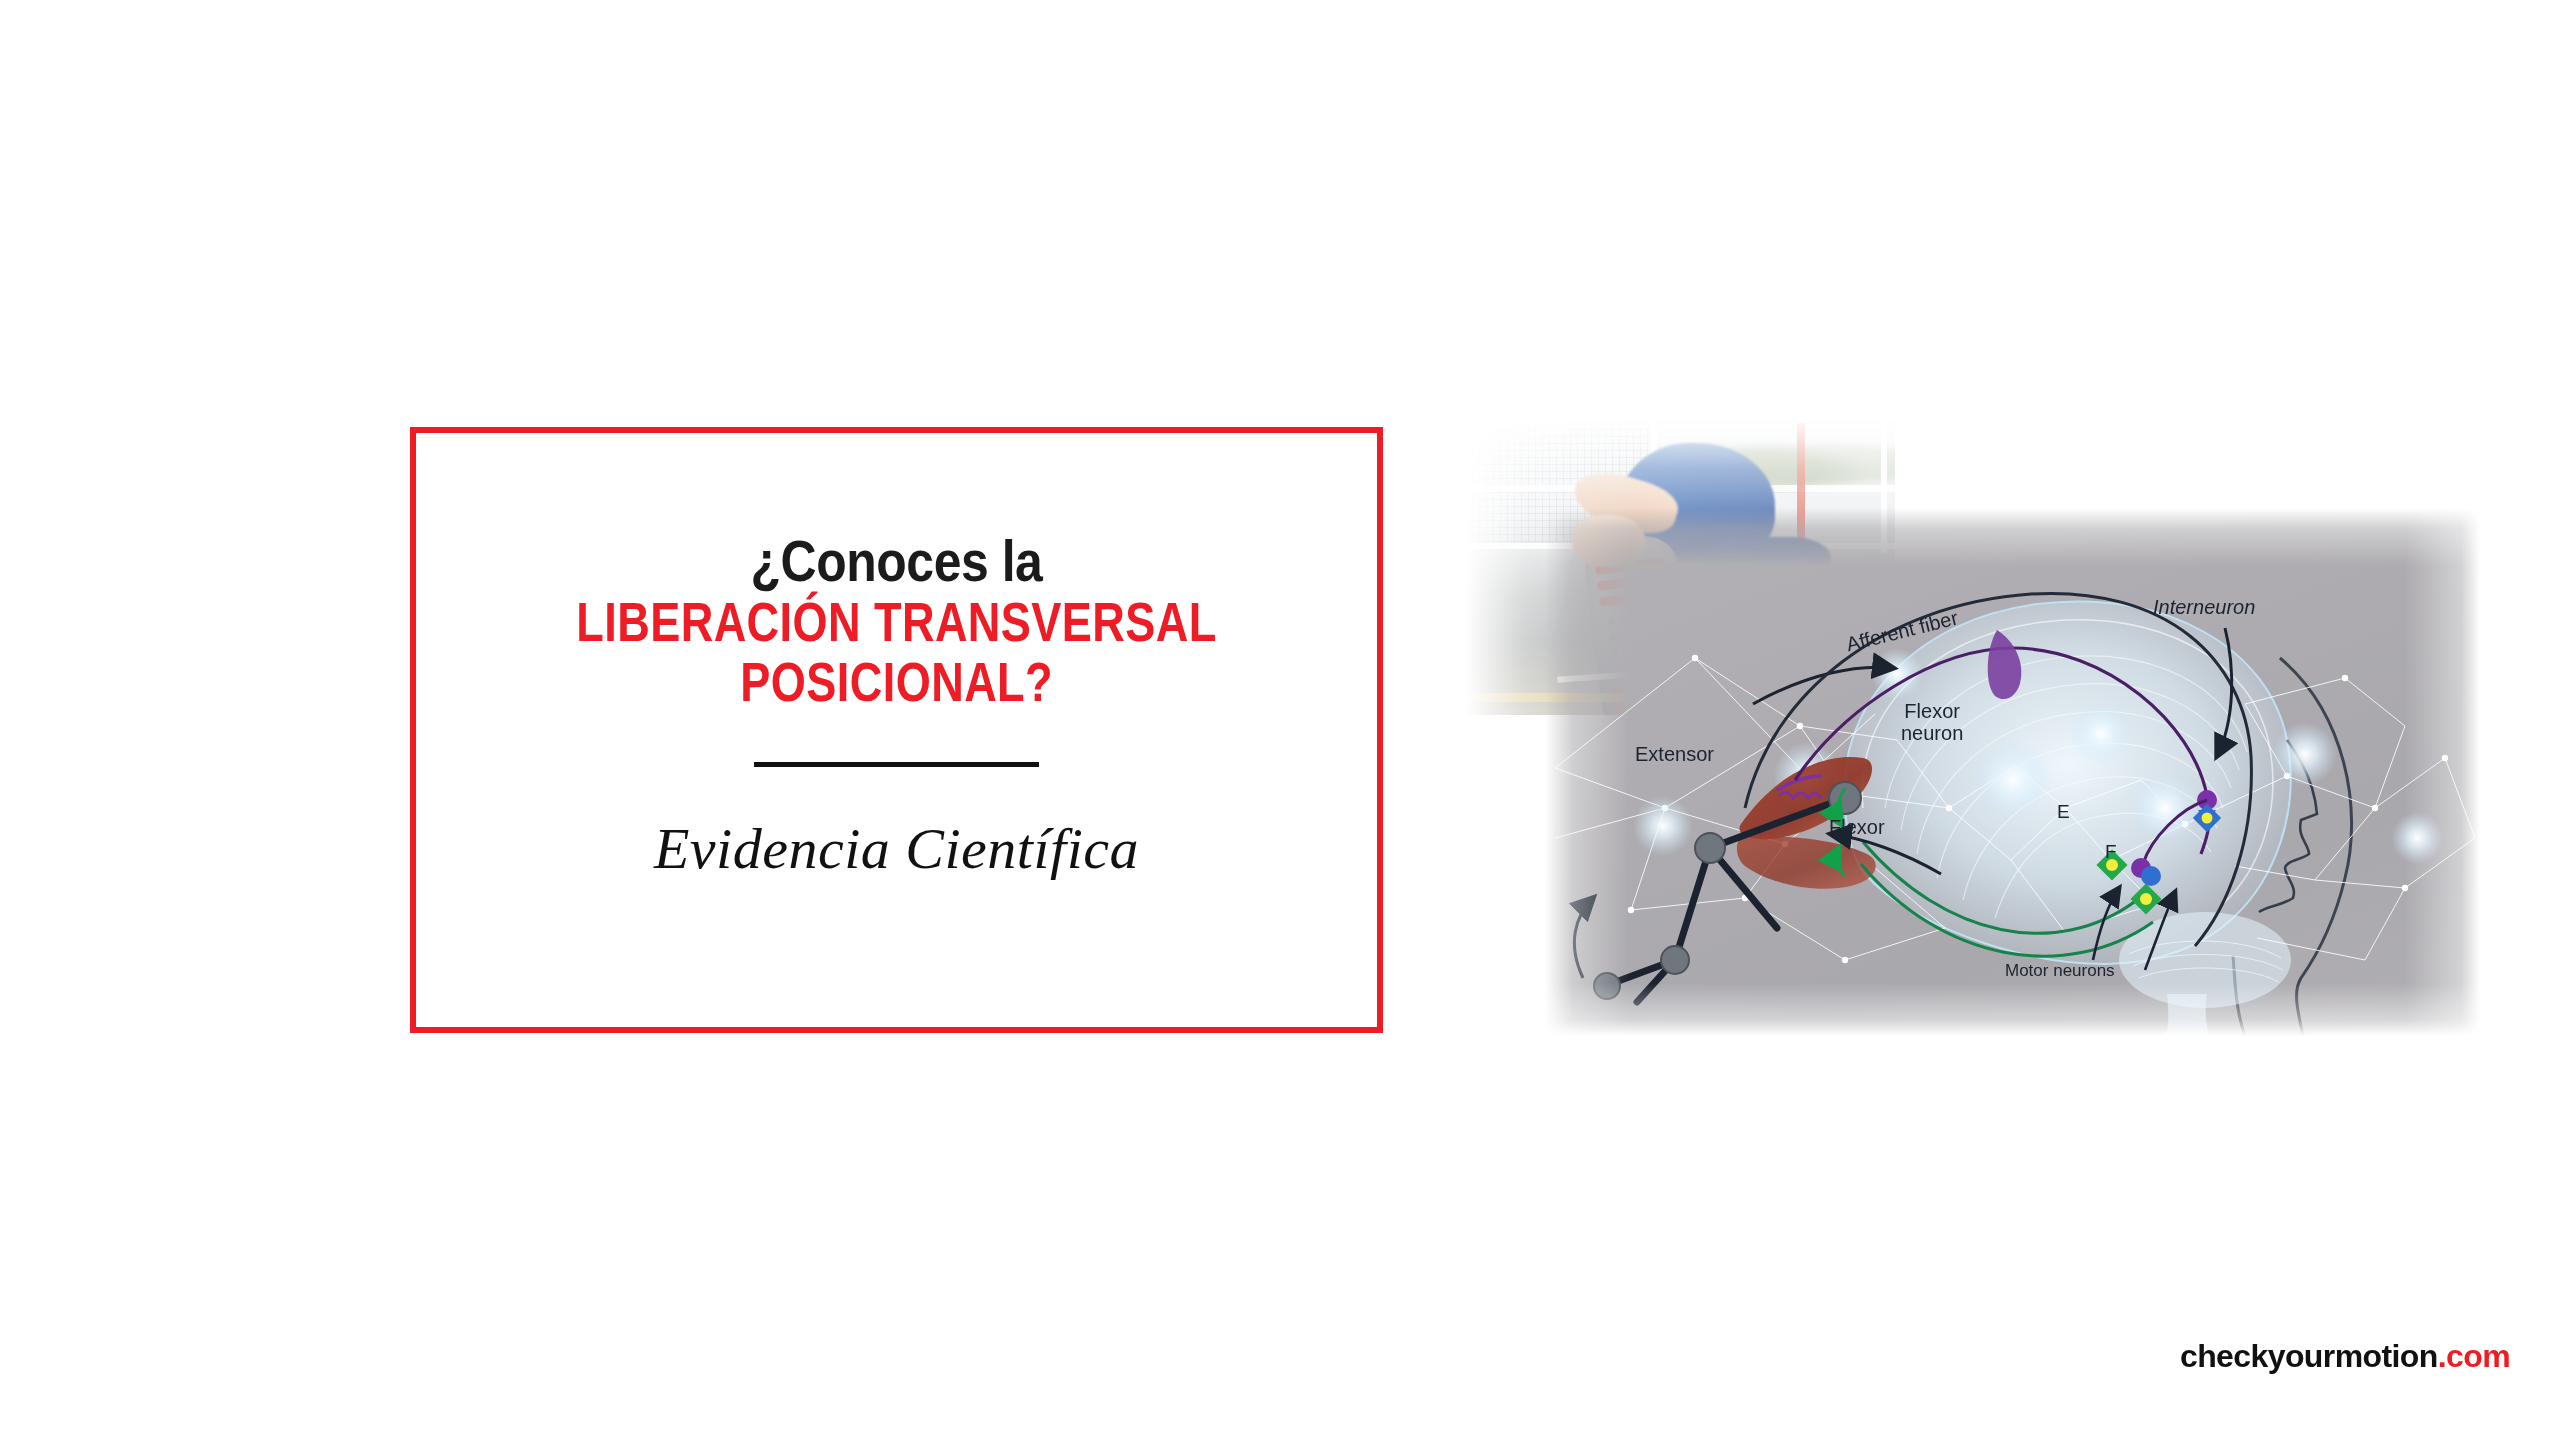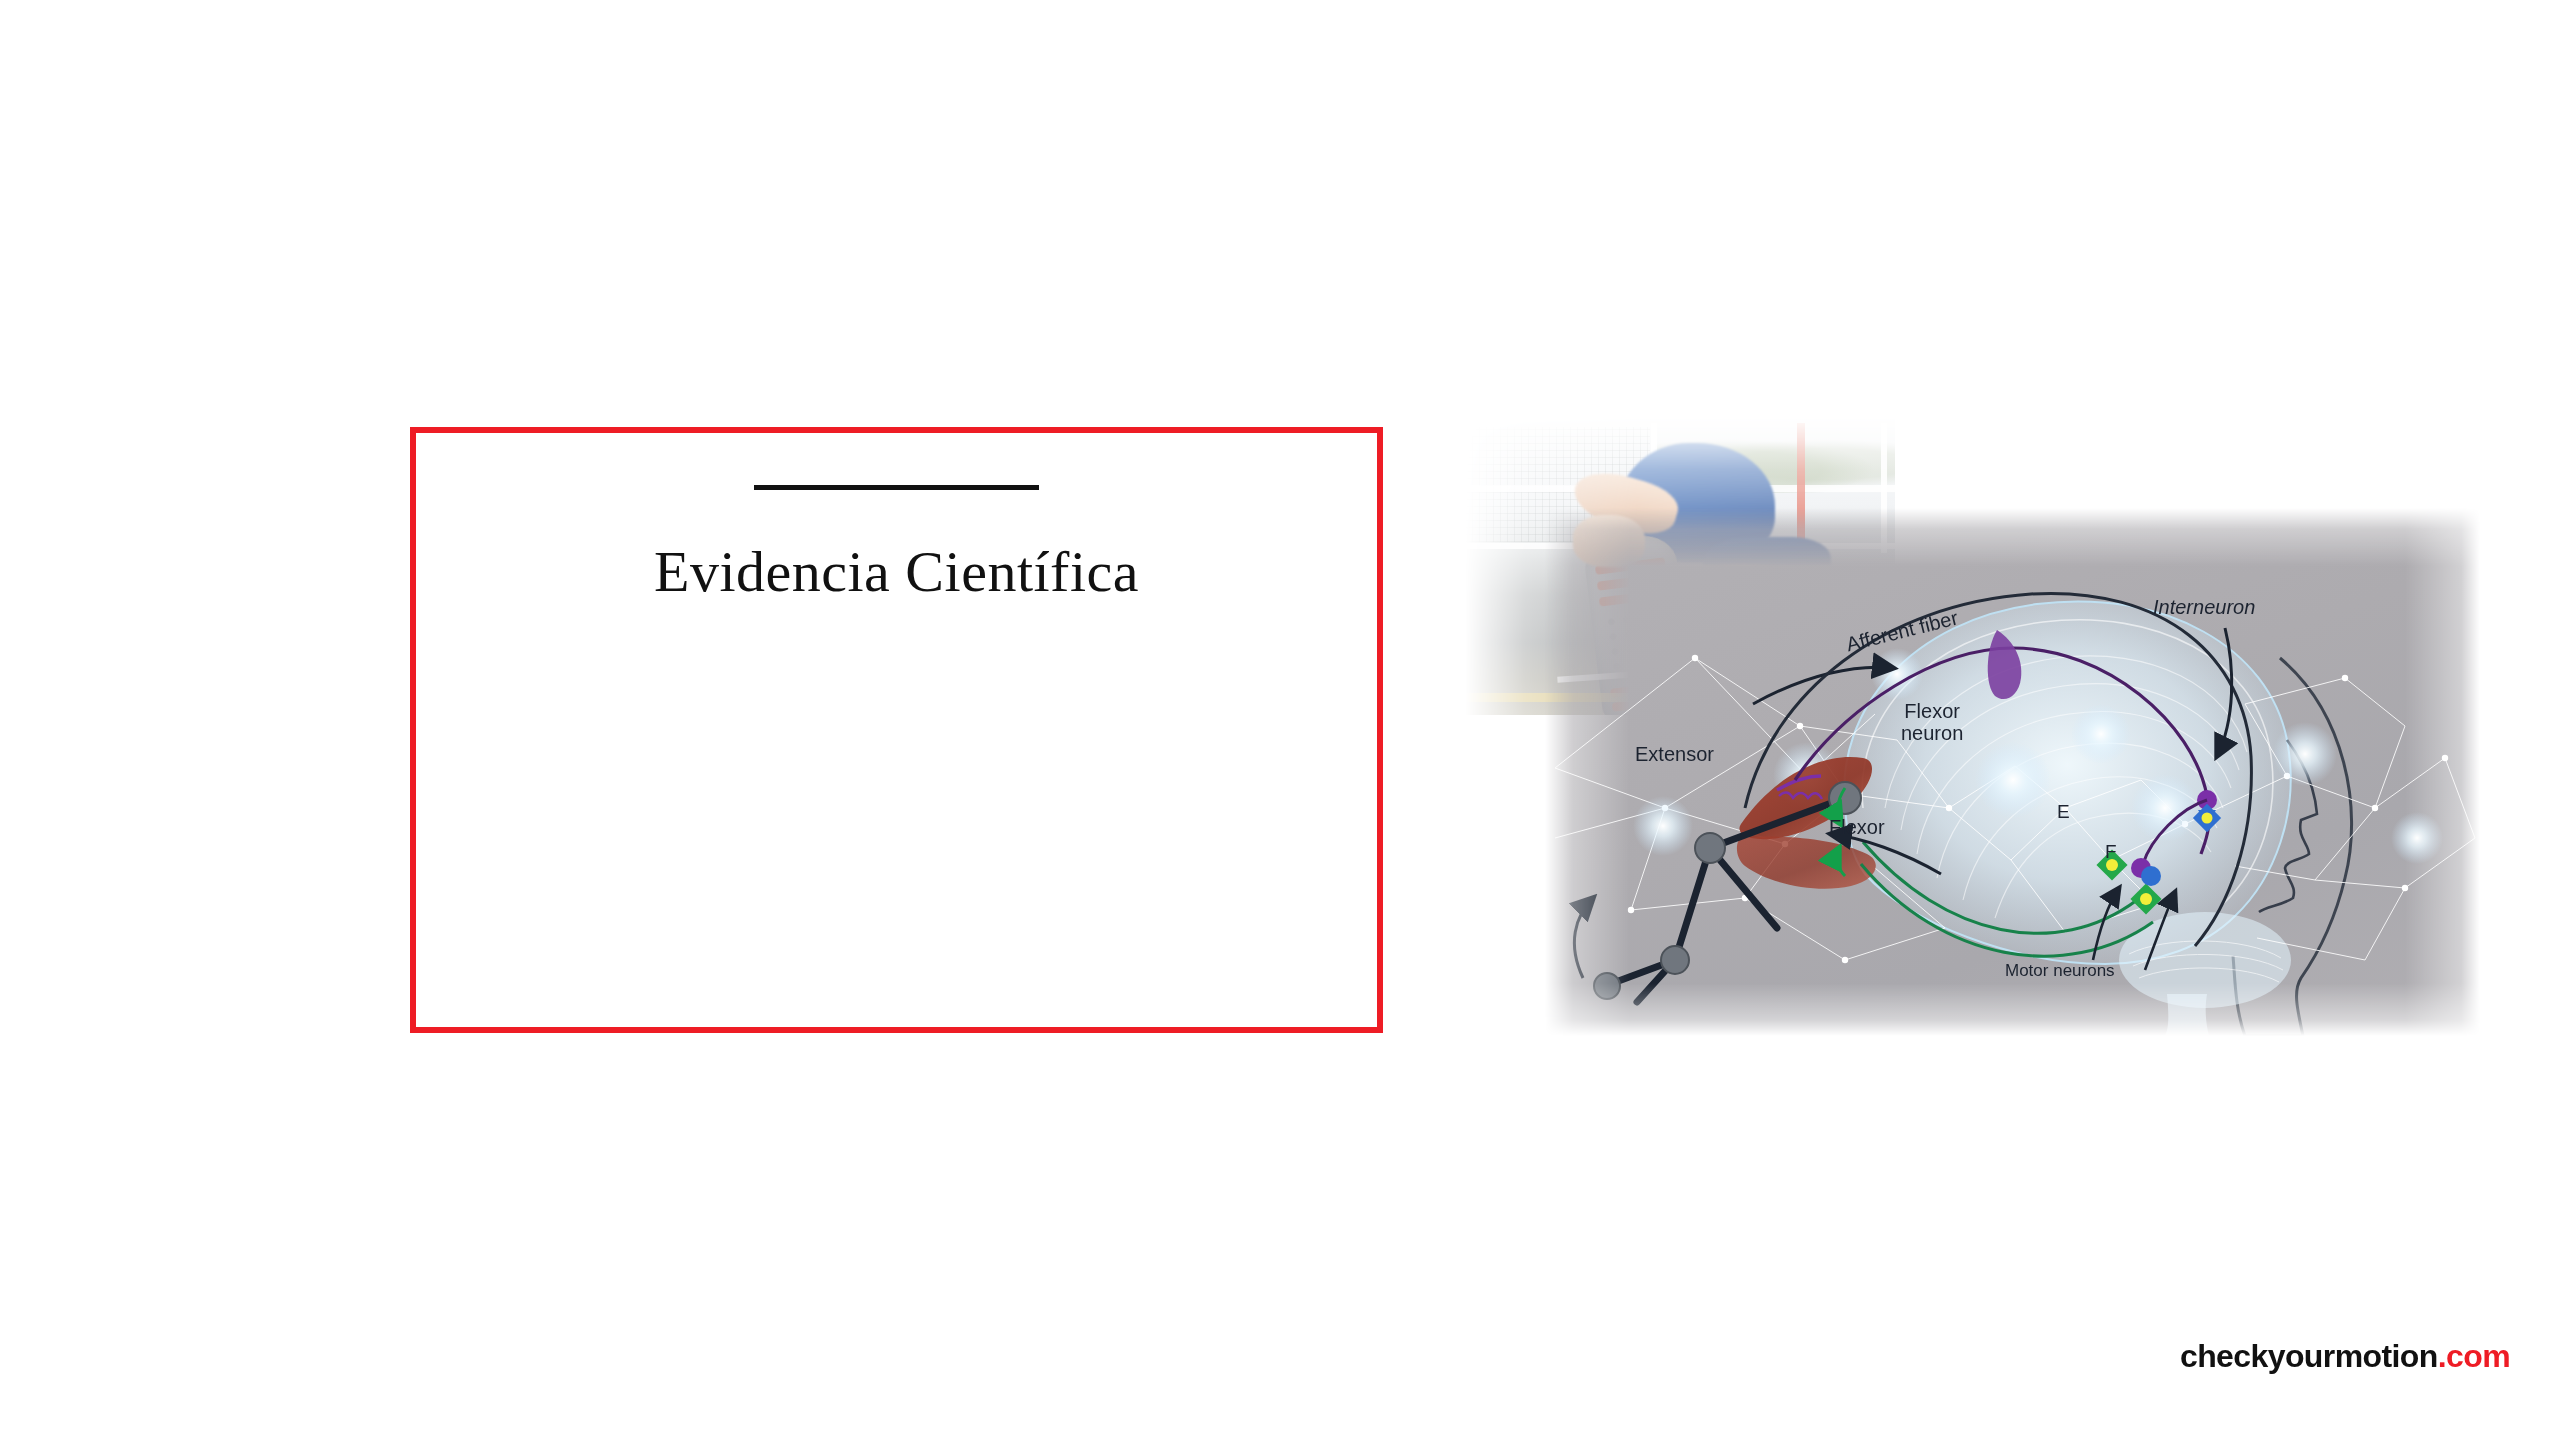--- a/index.html
+++ b/index.html
@@ -75,20 +75,21 @@
   }
 
   .subline {
     margin-top: 48px;
     font-family: "Liberation Serif", "DejaVu Serif", serif;
     font-size: 58px;
     font-weight: 400;
     color: #111111;
     letter-spacing: 0.5px;
     white-space: nowrap;
+    font-style: italic;
   }
 
   
   .collage {
     position: absolute;
     left: 1440px;
     top: 380px;
     width: 1060px;
     height: 680px;
   }
@@ -261,20 +262,25 @@
     color: #111111;
     white-space: nowrap;
   }
   .brand .tld { color: #ee1c25; }
 </style>
 </head>
 <body>
 
 <div class="title-card">
 
+  <div class="headline-block">
+    <span class="headline-line1">¿Conoces la</span>
+    <span class="headline-line2">LIBERACIÓN  TRANSVERSAL</span>
+    <span class="headline-line3"><span>POSICIONAL</span><span class="qmark">?</span></span>
+  </div>
 
   <div class="divider"></div>
 
   <div class="subline">Evidencia Científica</div>
 </div>
 
 <div class="collage">
 
   <div class="photo">
     <div class="photo-bg"></div>

